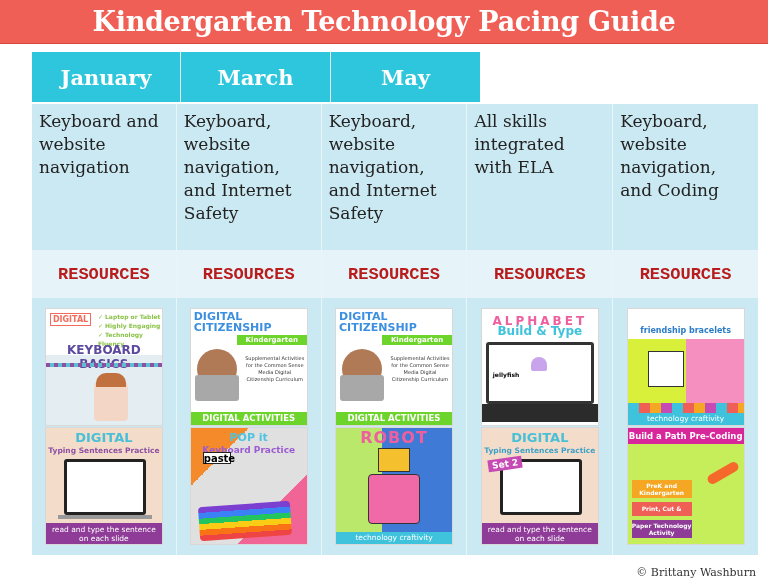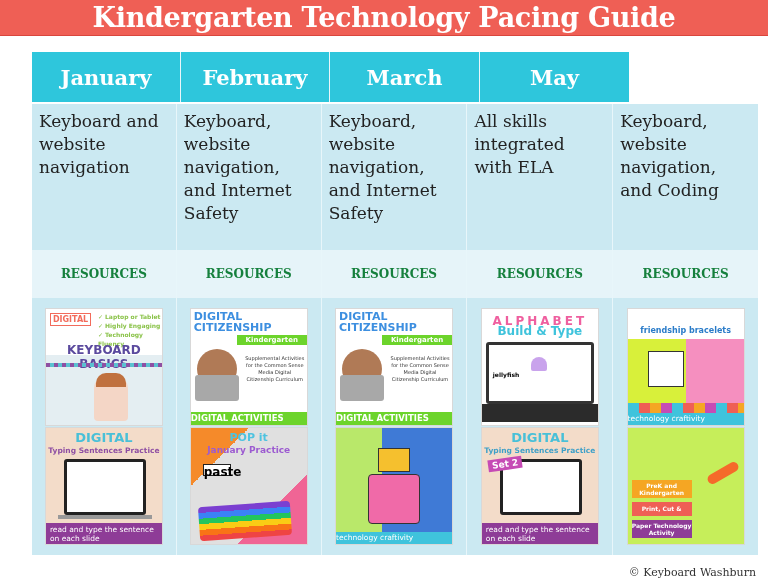--- a/index.html
+++ b/index.html
@@ -1,44 +1,43 @@
 <!DOCTYPE html>
 <html><head>
 <meta charset="utf-8">
 <style>
   * { box-sizing: border-box; margin: 0; padding: 0; }
   body { width: 768px; height: 585px; background: #ffffff; position: relative; overflow: hidden; font-family: "DejaVu Serif", serif; }
-  .banner { position: absolute; left: 0; top: 0; width: 768px; height: 36px; background: #ef5f55; border-bottom: 1px solid #d9463d; display: flex; align-items: center; justify-content: center; }
+  .banner { position: absolute; left: 0; top: 0; width: 768px; height: 44px; background: #ef5f55; border-bottom: 1px solid #d9463d; display: flex; align-items: center; justify-content: center; }
   .banner h1 { color: #fff; font-family: "DejaVu Serif", serif; font-size: 27px; font-weight: bold; letter-spacing: -0.3px; }
   .table { position: absolute; left: 11px; top: 52px; width: 747px; padding-left: 21px; }
   .row { display: flex; }
   .cell { border-right: 1px solid #e8f6fa; }
   .cell:last-child { border-right: none; }
   .c0 { width: 149px; } .c1 { width: 149px; } .c2 { width: 150px; } .c3 { width: 150px; } .c4 { width: 149px; }
   .hdr .cell { height: 50px; background: #2ec6dc; color: #fff; font-weight: bold; font-size: 21px; display: flex; align-items: center; justify-content: center; }
   .hdr { border-bottom: 2px solid #ffffff; }
   .desc .cell { height: 146px; background: #cbe9f2; color: #222; font-size: 17px; line-height: 23px; padding: 6px 7px; }
-  .res .cell { height: 48px; background: #e6f4f9; color: #15803d; font-weight: bold; font-size: 12px; display: flex; align-items: center; justify-content: center; }
+  .res .cell { height: 48px; background: #e6f4f9; color: #b91c1c; font-weight: bold; font-size: 17px; display: flex; align-items: center; justify-content: center; font-family: Liberation Mono, monospace; }
   .imgs .cell { height: 257px; background: #cbe9f2; display: flex; flex-direction: column; align-items: center; padding-top: 10px; gap: 1px; }
   .thumb { width: 118px; height: 118px; position: relative; overflow: hidden; border: 1px solid #d8d8d8; font-family: "DejaVu Sans", sans-serif; }
   .t-title { position: absolute; left: 0; right: 0; text-align: center; font-weight: bold; }
-  .t-band { position: absolute; left: 0; right: 0; bottom: 0; text-align: left; color: #fff; font-weight: bold; }
+  .t-band { position: absolute; left: 0; right: 0; bottom: 0; text-align: center; color: #fff; font-weight: bold; }
   .credit { position: absolute; right: 12px; bottom: 6px; font-size: 11px; color: #333; font-family: "DejaVu Serif", serif; }
 </style>
 </head>
 <body>
 
 <div class="banner">
   <h1>Kindergarten Technology Pacing Guide</h1>
 </div>
 
 <div class="table">
   <div class="row hdr">
     <div class="cell c0">January</div>
-    <div class="cell c1">February</div>
     <div class="cell c2">March</div>
     <div class="cell c4">May</div>
   </div>
   <div class="row desc">
     <div class="cell c0">Keyboard and website navigation</div>
     <div class="cell c1">Keyboard, website navigation, and Internet Safety</div>
     <div class="cell c2">Keyboard, website navigation, and Internet Safety</div>
     <div class="cell c3">All skills integrated with ELA</div>
     <div class="cell c4">Keyboard, website navigation, and Coding</div>
   </div>
@@ -75,36 +74,37 @@
       <div class="thumb" style="background:#fff;">
         <div class="t-title" style="top:2px;left:3px;text-align:left;font-size:11px;line-height:11px;color:#3d8fe0;width:80px;">DIGITAL CITIZENSHIP</div>
         <div style="position:absolute;top:26px;left:46px;right:0;height:10px;background:#6cd42b;color:#fff;font-size:7px;font-weight:bold;text-align:center;line-height:10px;">Kindergarten</div>
         <div style="position:absolute;top:40px;left:6px;width:40px;height:40px;background:#b07a56;border-radius:50%;"></div>
         <div style="position:absolute;top:66px;left:4px;width:44px;height:26px;background:#a8a8a8;border-radius:3px;"></div>
         <div style="position:absolute;top:46px;left:54px;width:60px;font-size:5px;line-height:7px;text-align:center;color:#333;">Supplemental Activities for the Common Sense Media Digital Citizenship Curriculum</div>
         <div class="t-band" style="height:13px;background:#6cd42b;font-size:8.5px;line-height:13px;">DIGITAL ACTIVITIES</div>
       </div>
       <div class="thumb" style="background:linear-gradient(135deg,#f58a2a 0 25%,#e0e0e0 25% 70%,#f06595 70%);">
         <div class="t-title" style="top:3px;font-size:11px;color:#4ec3e0;">POP it</div>
-        <div class="t-title" style="top:17px;font-size:9px;color:#9c5bd1;">January Practice</div>
-        <div style="position:absolute;top:36px;left:12px;width:28px;height:12px;background:#fff;border:1px solid #222;font-size:12px;font-weight:bold;text-align:center;">paste</div>
+        <div class="t-title" style="top:17px;font-size:9px;color:#9c5bd1;">Keyboard Practice</div>
+        <div style="position:absolute;top:24px;left:12px;width:28px;height:12px;background:#fff;border:1px solid #222;font-size:10px;font-weight:bold;text-align:center;">paste</div>
         <div style="position:absolute;bottom:6px;left:8px;width:92px;height:34px;background:linear-gradient(#7b3fd1 0 17%,#3b82f6 17% 34%,#22c55e 34% 50%,#facc15 50% 67%,#f97316 67% 84%,#ef4444 84%);border-radius:4px;transform:rotate(-4deg);"></div>
       </div>
     </div>
 
     <div class="cell c2">
       <div class="thumb" style="background:#fff;">
         <div class="t-title" style="top:2px;left:3px;text-align:left;font-size:11px;line-height:11px;color:#3d8fe0;width:80px;">DIGITAL CITIZENSHIP</div>
         <div style="position:absolute;top:26px;left:46px;right:0;height:10px;background:#6cd42b;color:#fff;font-size:7px;font-weight:bold;text-align:center;line-height:10px;">Kindergarten</div>
         <div style="position:absolute;top:40px;left:6px;width:40px;height:40px;background:#b07a56;border-radius:50%;"></div>
         <div style="position:absolute;top:66px;left:4px;width:44px;height:26px;background:#a8a8a8;border-radius:3px;"></div>
         <div style="position:absolute;top:46px;left:54px;width:60px;font-size:5px;line-height:7px;text-align:center;color:#333;">Supplemental Activities for the Common Sense Media Digital Citizenship Curriculum</div>
         <div class="t-band" style="height:13px;background:#6cd42b;font-size:8.5px;line-height:13px;">DIGITAL ACTIVITIES</div>
       </div>
       <div class="thumb" style="background:linear-gradient(90deg,#b9e86a 0 40%,#3f7ad6 40%);">
+        <div class="t-title" style="top:0px;font-size:16px;letter-spacing:1px;color:#ef5f9f;">ROBOT</div>
         <div style="position:absolute;top:20px;left:42px;width:32px;height:24px;background:#f5c02e;border:1px solid #333;"></div>
         <div style="position:absolute;top:46px;left:32px;width:52px;height:50px;background:#f06aa8;border:1px solid #333;border-radius:4px;"></div>
         <div class="t-band" style="height:12px;background:#3fc3dc;font-size:7.5px;line-height:12px;font-weight:normal;">technology craftivity</div>
       </div>
     </div>
 
     <div class="cell c3">
       <div class="thumb" style="background:#fff;">
         <div class="t-title" style="top:5px;font-size:12px;letter-spacing:3px;color:#ef5f9f;text-align:center;">ALPHABET</div>
         <div class="t-title" style="top:15px;font-size:12px;color:#3fc3dc;">Build &amp; Type</div>
@@ -129,22 +129,23 @@
 
     <div class="cell c4">
       <div class="thumb" style="background:linear-gradient(90deg,#d8f03a 0 50%,#f58fbf 50%);">
         <div style="position:absolute;top:0;left:0;right:0;height:30px;background:#fff;"></div>
         <div class="t-title" style="top:17px;font-size:8px;color:#2a7cc9;">friendship bracelets</div>
         <div style="position:absolute;top:42px;left:20px;width:36px;height:36px;background:#fff;border:1px solid #333;"></div>
         <div style="position:absolute;bottom:12px;left:0;right:0;height:10px;background:repeating-linear-gradient(90deg,#3fc3dc 0 11px,#ef5f55 11px 22px,#f5a623 22px 33px,#c64bb5 33px 44px);"></div>
         <div class="t-band" style="height:12px;background:#3fc3dc;font-size:7.5px;line-height:12px;font-weight:normal;">technology craftivity</div>
       </div>
       <div class="thumb" style="background:#c6ee5a;">
+        <div class="t-title" style="top:0;height:16px;line-height:16px;background:#d8269b;color:#fff;font-size:8.5px;">Build a Path Pre-Coding</div>
         <div style="position:absolute;top:52px;left:4px;width:60px;height:18px;background:#f5a623;color:#fff;font-size:6px;font-weight:bold;text-align:center;padding-top:2px;">PreK and Kindergarten</div>
         <div style="position:absolute;top:74px;left:4px;width:60px;height:14px;background:#ef5f55;color:#fff;font-size:6px;font-weight:bold;text-align:center;line-height:14px;">Print, Cut &amp; Paste</div>
         <div style="position:absolute;top:92px;left:4px;width:60px;height:18px;background:#8e3c97;color:#fff;font-size:6px;font-weight:bold;text-align:center;padding-top:2px;">Paper Technology Activity</div>
         <div style="position:absolute;top:40px;right:4px;width:34px;height:10px;background:#f56a2a;border-radius:5px;transform:rotate(-30deg);"></div>
       </div>
     </div>
   </div>
 </div>
 
-<div class="credit">© Keyboard Washburn</div>
+<div class="credit">© Brittany Washburn</div>
 
 </body></html>

